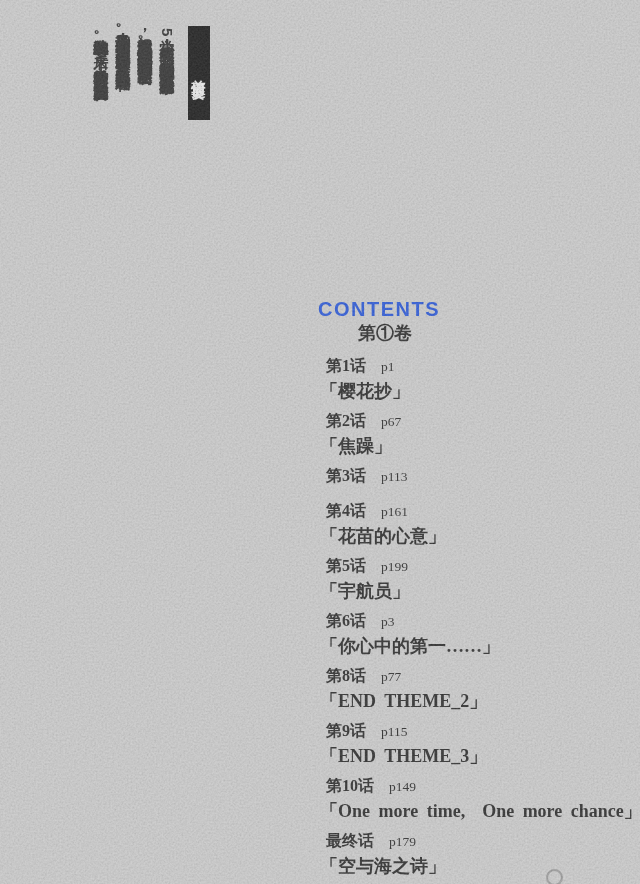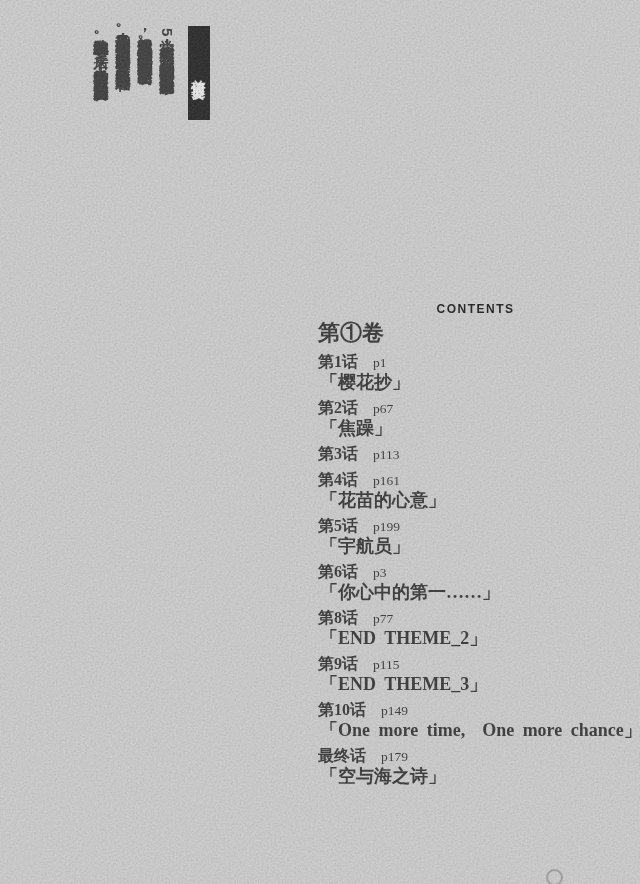--- a/index.html
+++ b/index.html
@@ -33,26 +33,26 @@
   }
   .c0{left:157px;}
   .c1{left:135px;letter-spacing:-0.4px;}
   .c2{left:113px;letter-spacing:-0.7px;}
   .c3{left:91px;}
 
   
   .contents{position:absolute;left:318px;top:301px;width:315px;color:#1e1e1e;z-index:2;}
   .heading{
     font-family:"Liberation Sans",sans-serif;font-weight:bold;
-    font-size:12px;letter-spacing:1.5px;line-height:16px;color:#000000;text-align:center;
+    font-size:20px;letter-spacing:1.5px;line-height:16px;color:#1d4ed8;
   }
-  .vol-label{font-size:22px;line-height:24px;margin-top:4px;font-weight:bold;}
+  .vol-label{font-size:18px;line-height:24px;margin-top:4px;font-weight:bold;margin-left:40px;}
   .vol-label.vol2{margin-top:24px;}
   .chapter{margin-top:8px;}
-  .ch-line{font-size:16px;line-height:17px;font-weight:bold;}
+  .ch-line{font-size:16px;line-height:26px;font-weight:bold;margin-left:8px;}
   .ch-page{font-size:13.5px;margin-left:15px;font-weight:normal;}
   .ch-title{
     font-size:18px;line-height:18px;margin-top:2px;padding-left:2px;
     white-space:pre;word-spacing:4px;font-weight:bold;
   }
 
   
   .watermark{position:absolute;left:546px;top:867px;z-index:3;opacity:.45;}
   .wm-circle{
     display:inline-block;width:17px;height:17px;border-radius:50%;

